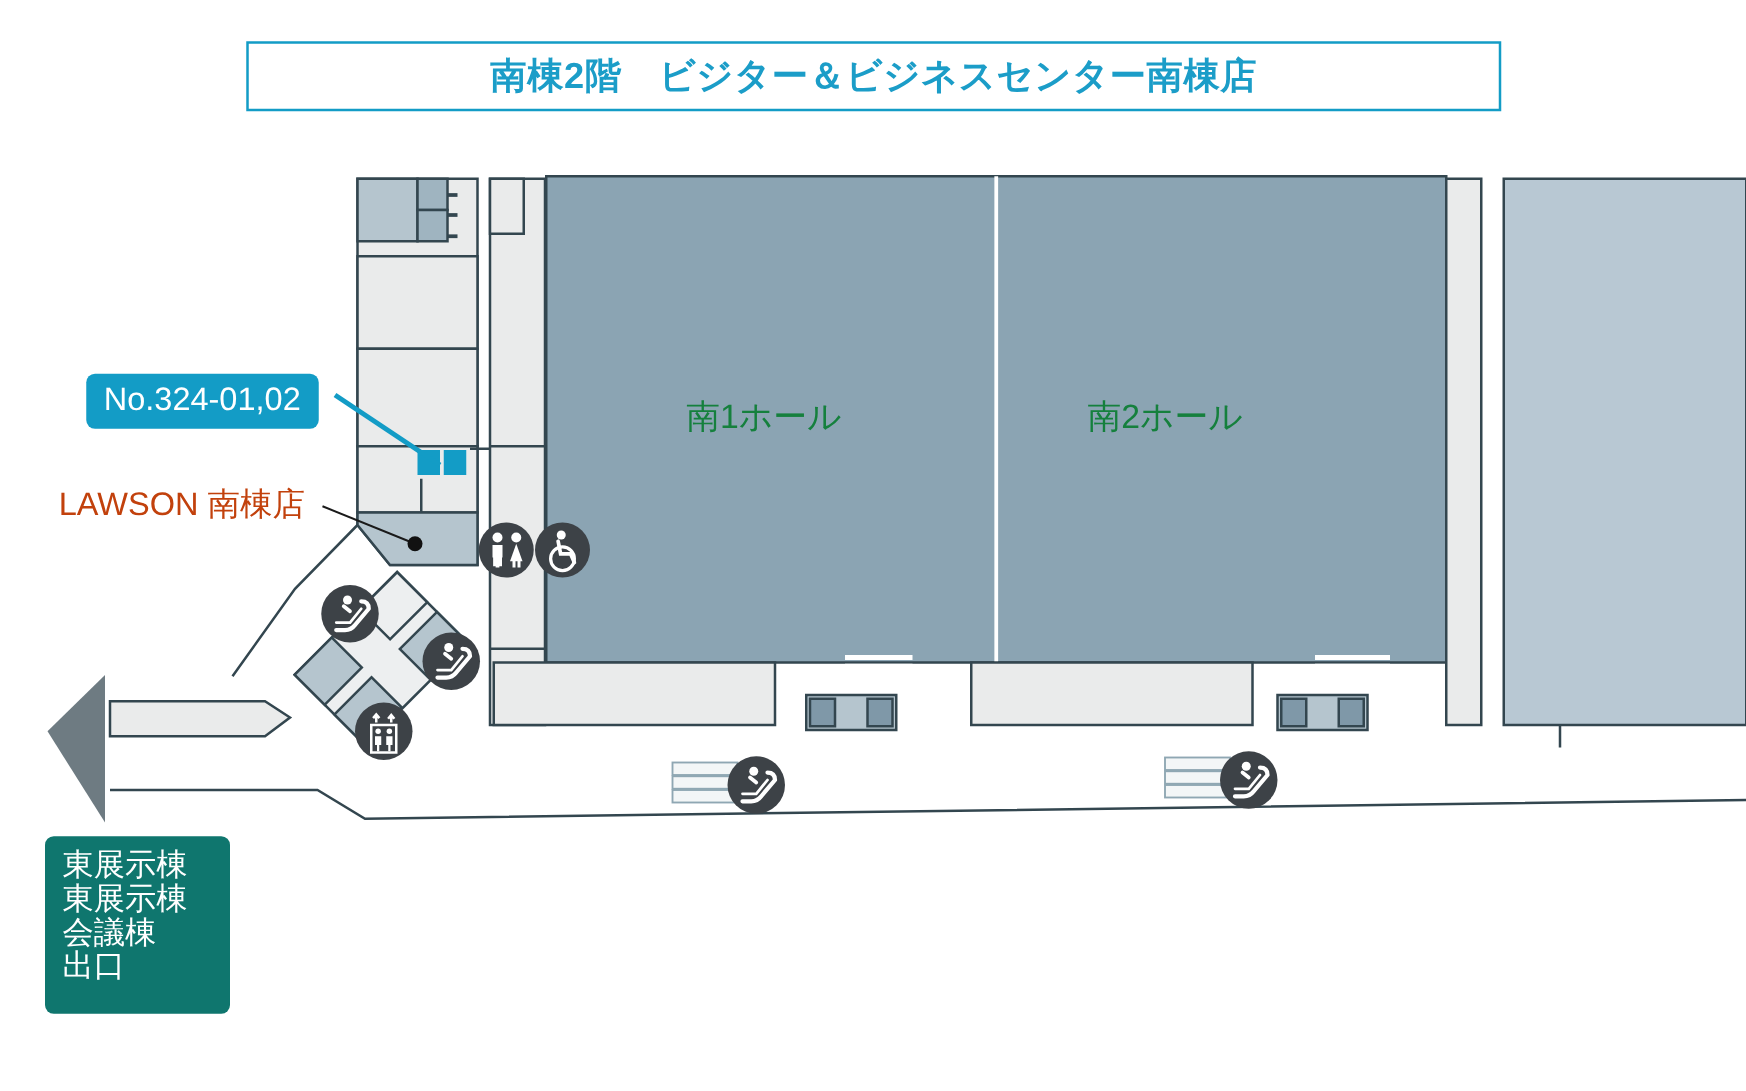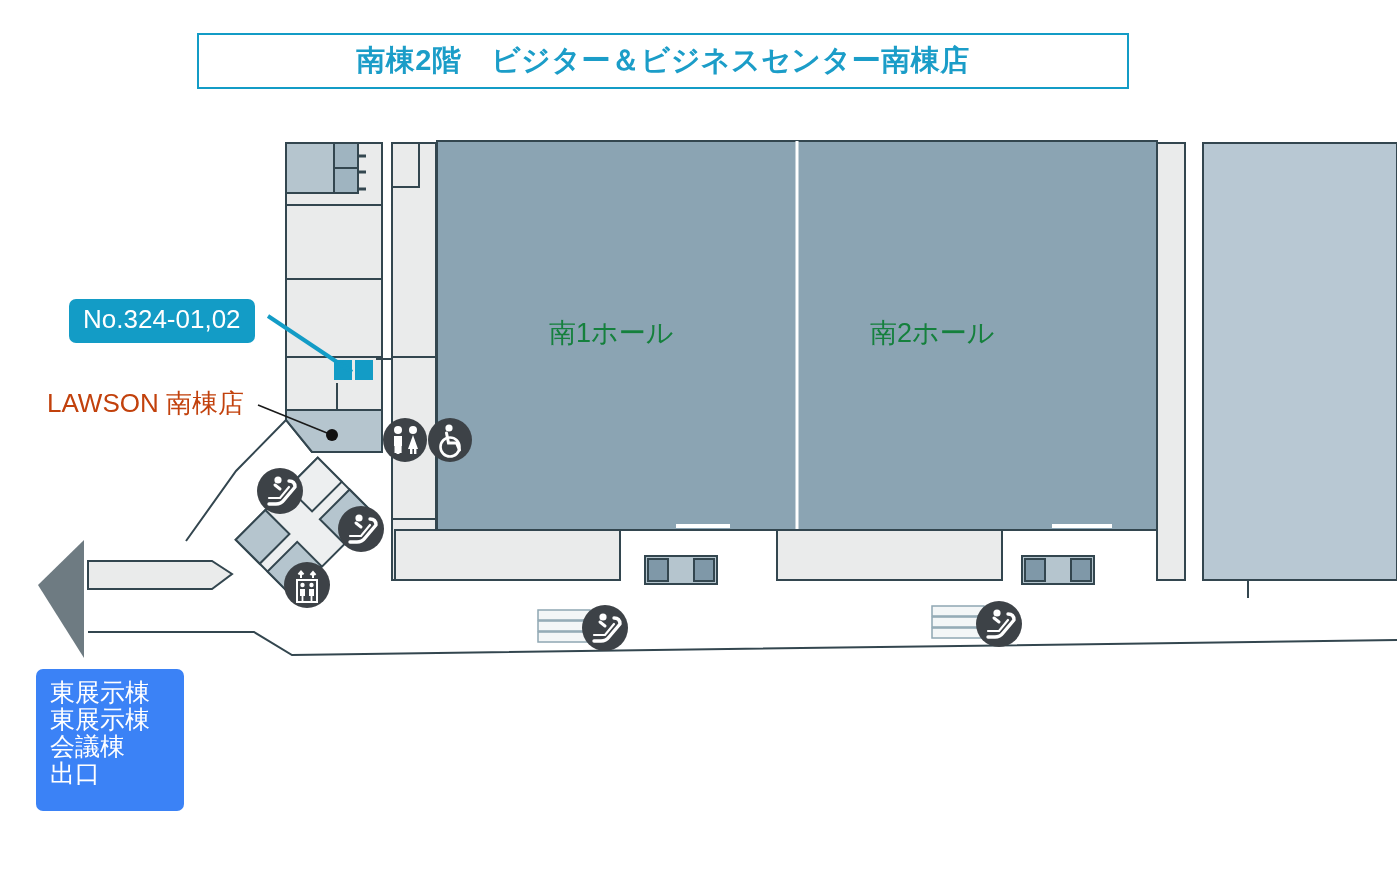--- a/index.html
+++ b/index.html
@@ -18,21 +18,21 @@
     position: absolute;
     left: 0; top: 0;
     width: 1397px;
     height: 873px;
   }
   
   #title-bar {
     position: absolute;
     left: 197px;
     top: 33px;
-    width: 932px;
+    width: 1004px;
     height: 56px;
     border: 2px solid #139CC6;
     background: #ffffff;
     box-sizing: border-box;
     display: flex;
     align-items: center;
     justify-content: center;
   }
   #title-text {
     color: #1B9DC8;
@@ -70,21 +70,21 @@
   }
   #hall1-label { left: 549px; top: 315px; }
   #hall2-label { left: 870px; top: 315px; }
   
   #exit-box {
     position: absolute;
     left: 36px;
     top: 669px;
     width: 148px;
     height: 142px;
-    background: #3b82f6;
+    background: #0f766e;
     border-radius: 7px;
     color: #ffffff;
     font-size: 25px;
     line-height: 1.08;
     padding: 10px 0 0 14px;
     box-sizing: border-box;
   }
   #exit-box div { white-space: nowrap; }
   
   #map-svg {

